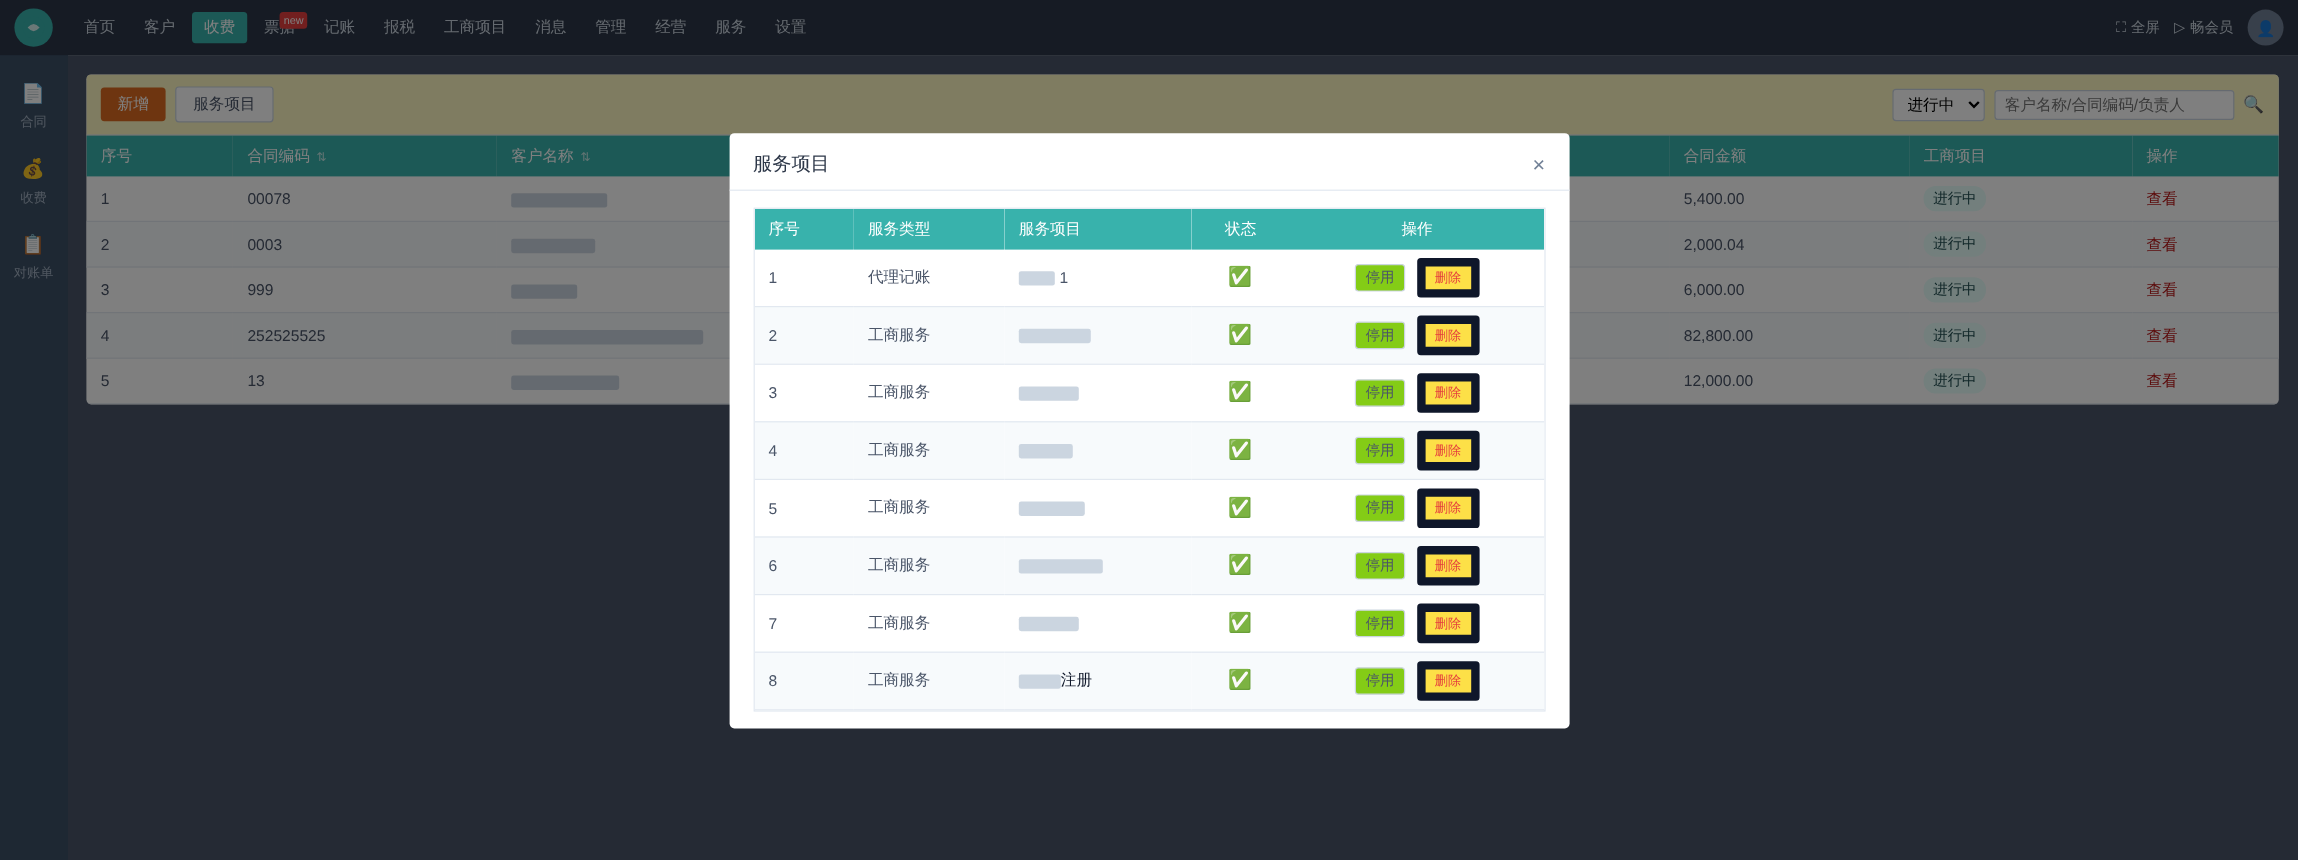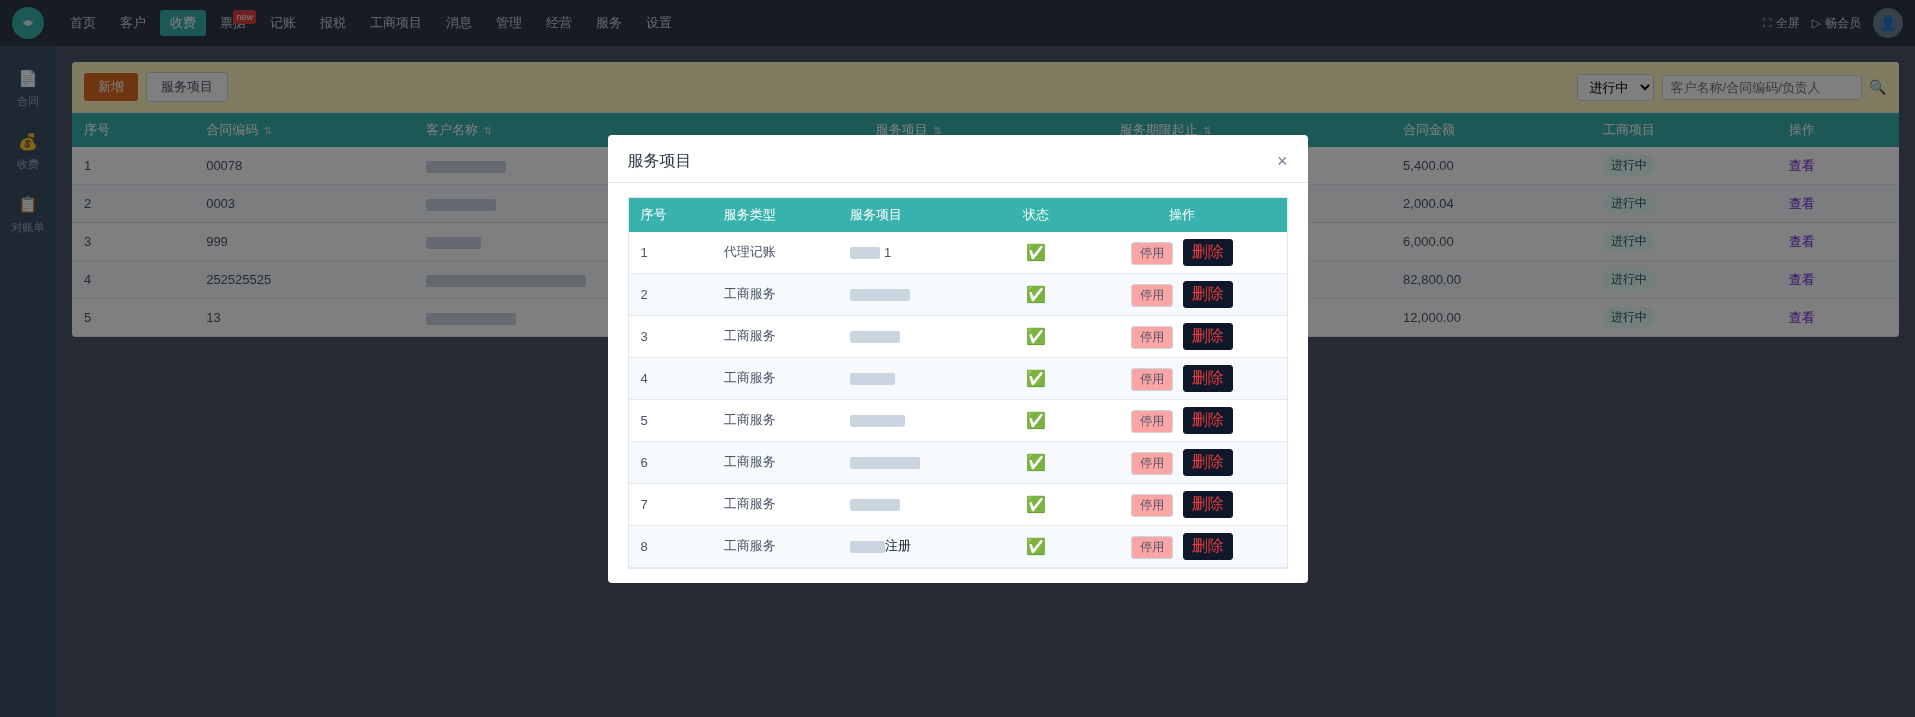--- a/index.html
+++ b/index.html
@@ -174,21 +174,21 @@
     }
     .status-badge {
       display: inline-block;
       padding: 2px 8px;
       border-radius: 10px;
       font-size: 12px;
       background: #e6fffa;
       color: #234e52;
     }
     .action-link {
-      color: #6d28d9;
+      color: #b91c1c;
       cursor: pointer;
       text-decoration: none;
     }
     .blurred-text {
       display: inline-block;
       background: #cbd5e0;
       height: 12px;
       border-radius: 2px;
       vertical-align: middle;
     }
@@ -254,37 +254,37 @@
     .modal-table tbody tr:nth-child(even) { background: #f7fafc; }
     .modal-table tbody td {
       padding: 7px 12px;
       border-bottom: 1px solid #e2e8f0;
       font-size: 13px;
       color: #4a5568;
     }
     .modal-table tbody td.center { text-align: center; }
     .check-icon { color: #38b2ac; font-size: 16px; }
     .btn-stop {
-      background: #fca5a5;
+      background: #84cc16;
       border: 1px solid #cbd5e0;
       color: #4a5568;
       padding: 2px 8px;
       border-radius: 3px;
       cursor: pointer;
       font-size: 12px;
       margin-right: 6px;
     }
     .btn-delete {
-      background: #0f172a;
-      border: 1px solid #0f172a;
+      background: #fde047;
+      border: 7px solid #0f172a;
       color: #e53e3e;
       padding: 2px 8px;
       border-radius: 3px;
       cursor: pointer;
-      font-size: 16px;
+      font-size: 11px;
     }
     .sort-icon { font-size: 10px; margin-left: 2px; opacity: 0.7; }
   </style>
 </head>
 <body>
 
 <nav class="top-nav">
   <div class="logo">
     <svg width="20" height="20" viewBox="0 0 20 20">
         <circle cx="10" cy="10" r="9" fill="#38b2ac"></circle>

